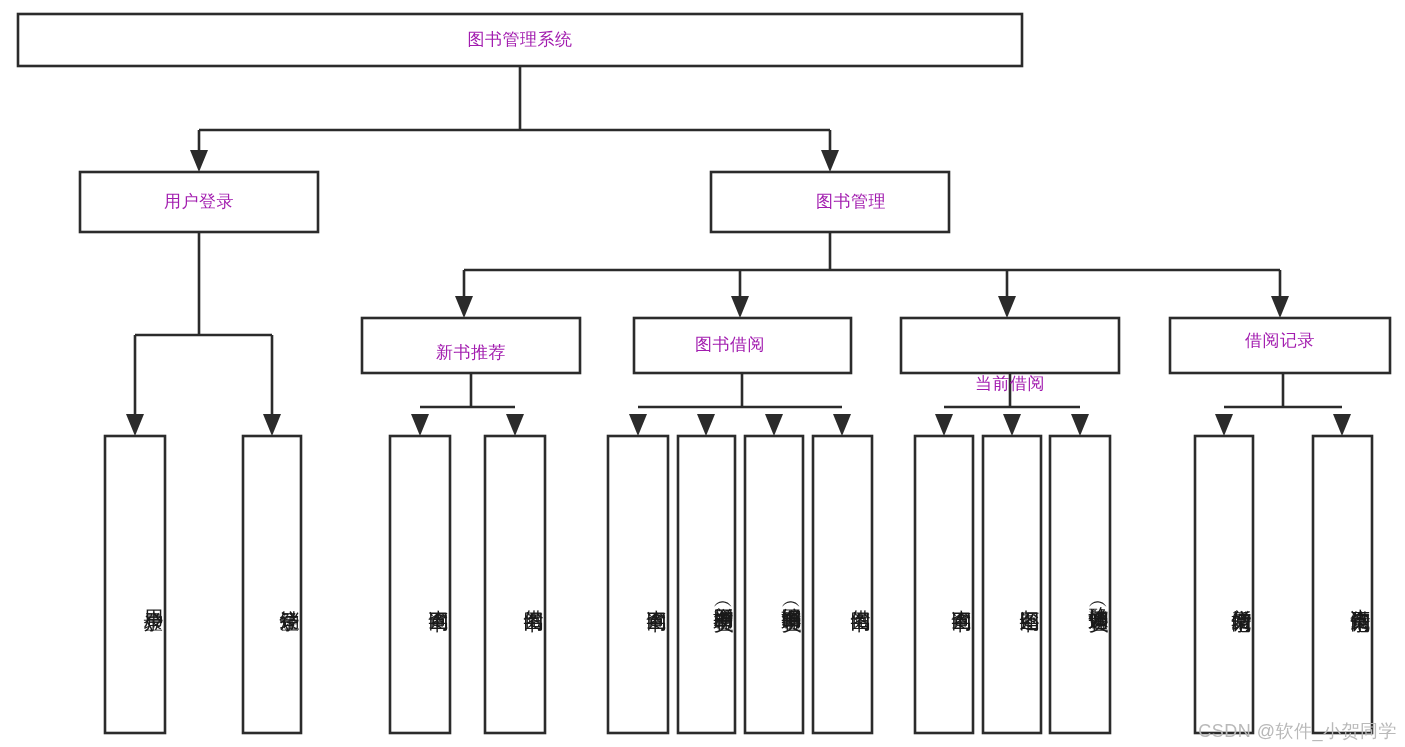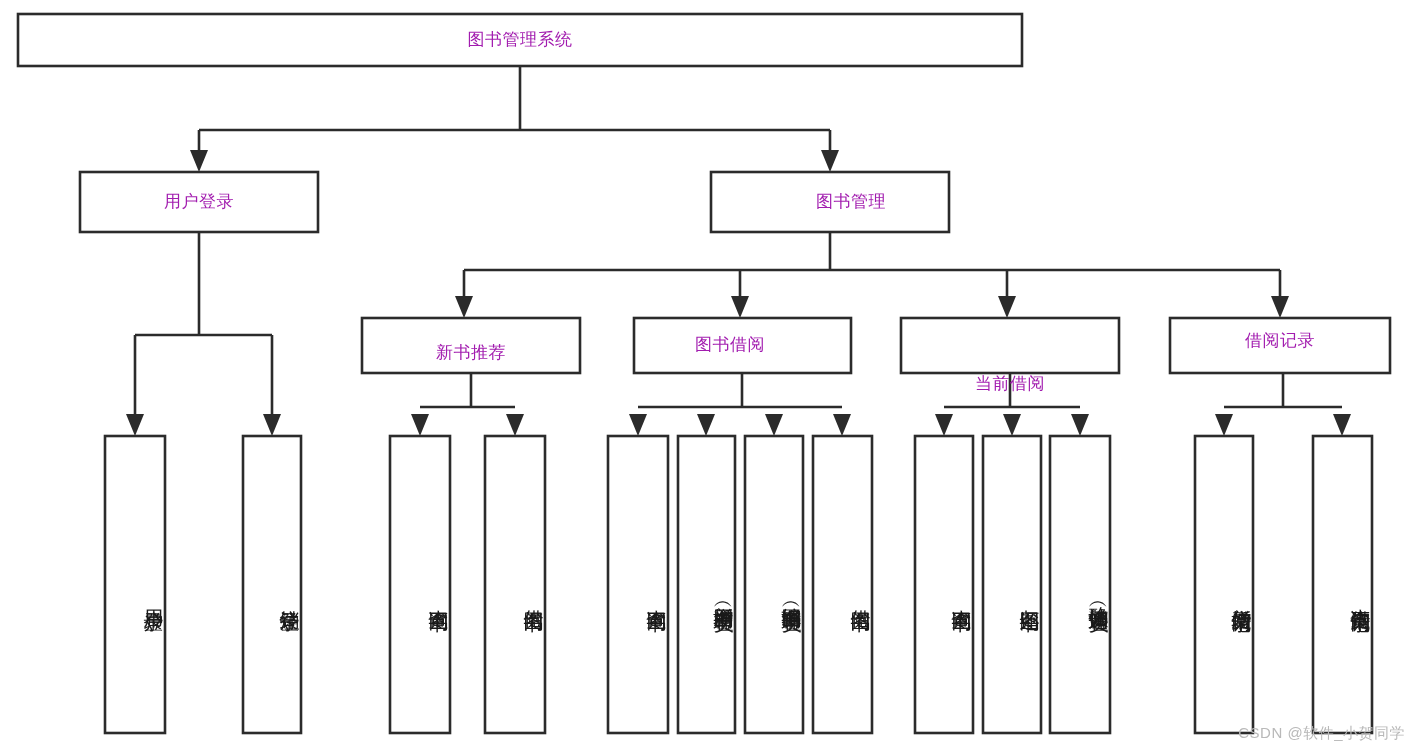--- a/index.html
+++ b/index.html
@@ -62,24 +62,24 @@
     line-height: 1.18;
     writing-mode: vertical-rl;
     text-orientation: upright;
     letter-spacing: 1px;
     white-space: nowrap;
     overflow: hidden;
     pointer-events: none;
   }
   .watermark {
     position: absolute;
-    right: 0;
+    right: 8px;
     bottom: 4px;
     color: #b9b9b9;
-    font-size: 15px;
+    font-size: 18px;
     letter-spacing: 0.5px;
     white-space: nowrap;
     pointer-events: none;
   }
 </style>
 </head>
 <body>
 
 <div id="canvas">
 

